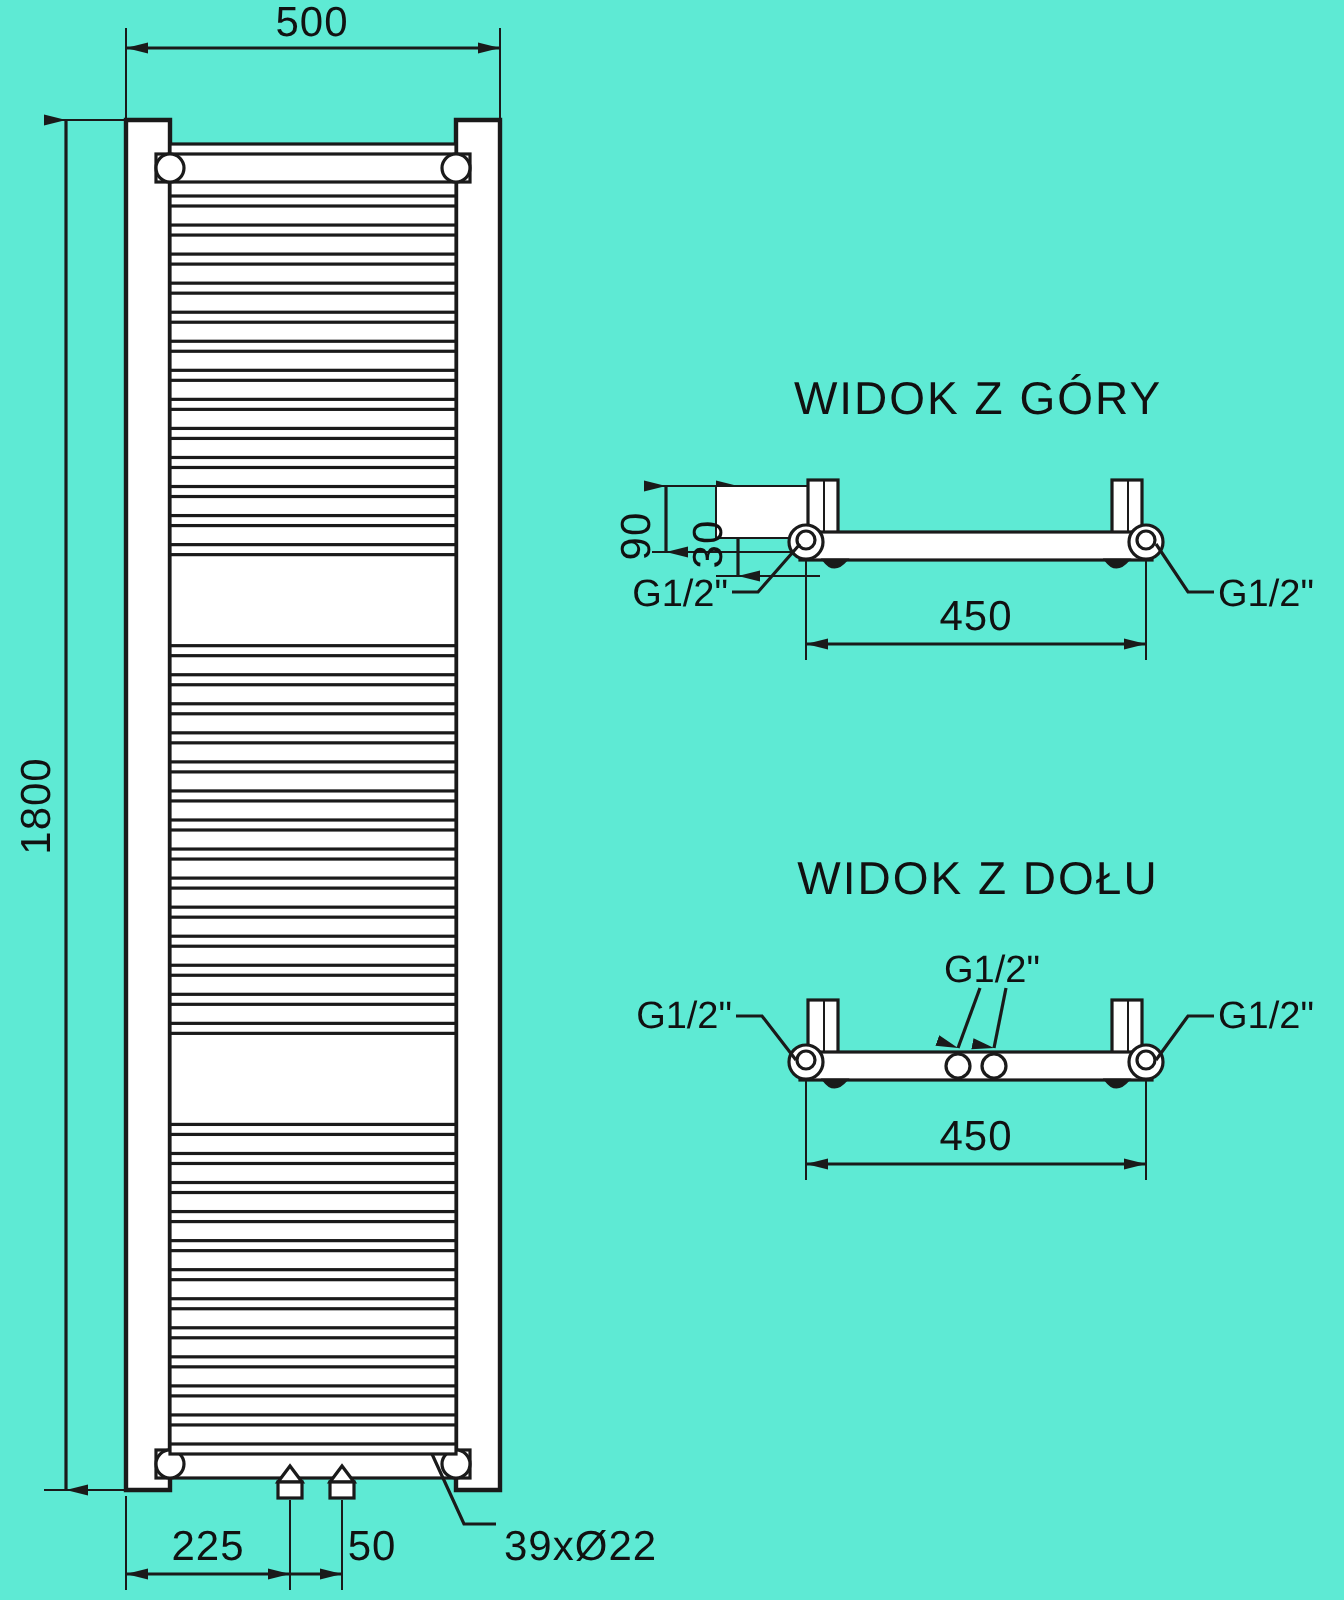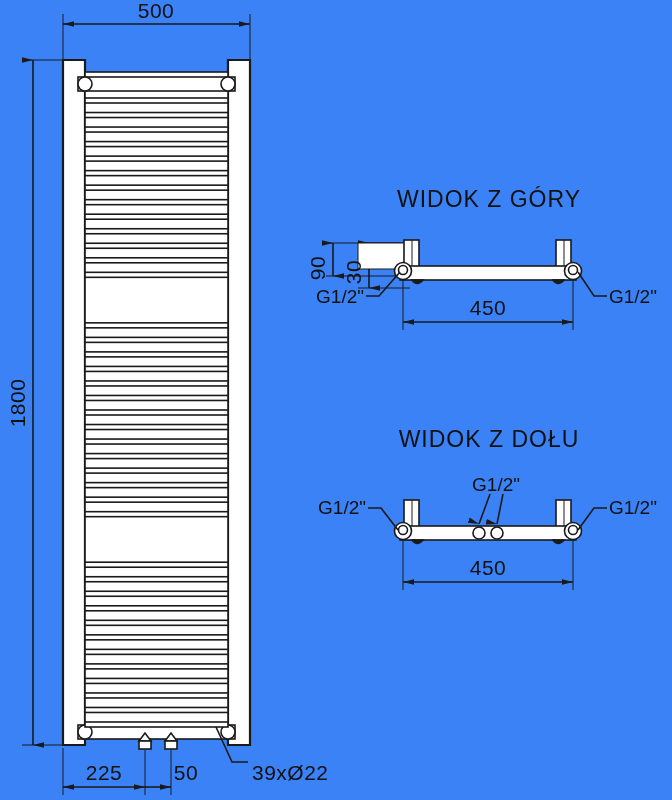--- a/index.html
+++ b/index.html
@@ -4,21 +4,21 @@
 <style>
   html, body {
     margin: 0;
     padding: 0;
     background: #ffffff;
   }
   #drawing-root {
     position: relative;
     width: 672px;
     height: 800px;
-    background: #3b82f6;
+    background: #5eead4;
     font-family: "Liberation Sans", sans-serif;
     overflow: hidden;
   }
   svg.sheet {
     position: absolute;
     top: 0; left: 0;
     width: 672px;
     height: 800px;
   }
   .ln { stroke: #1a1a1a; fill: none; }

